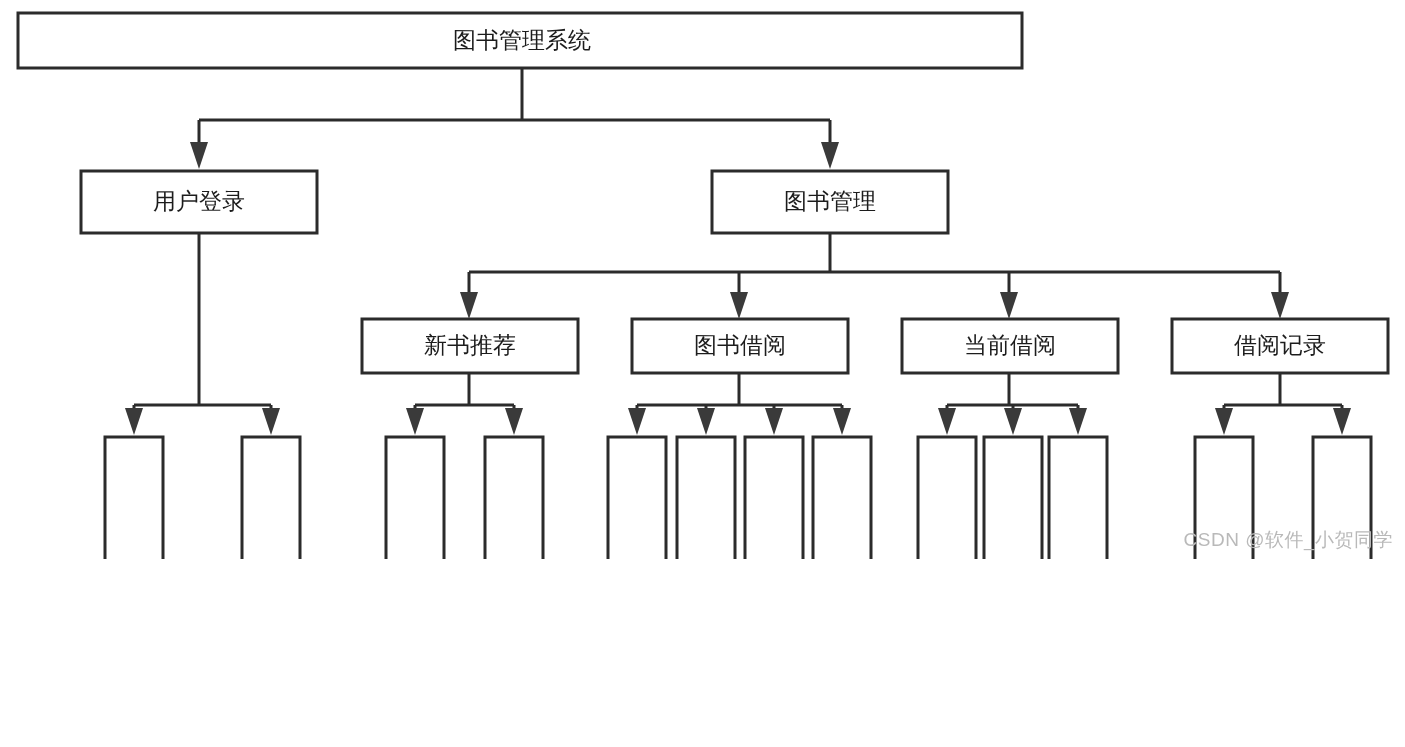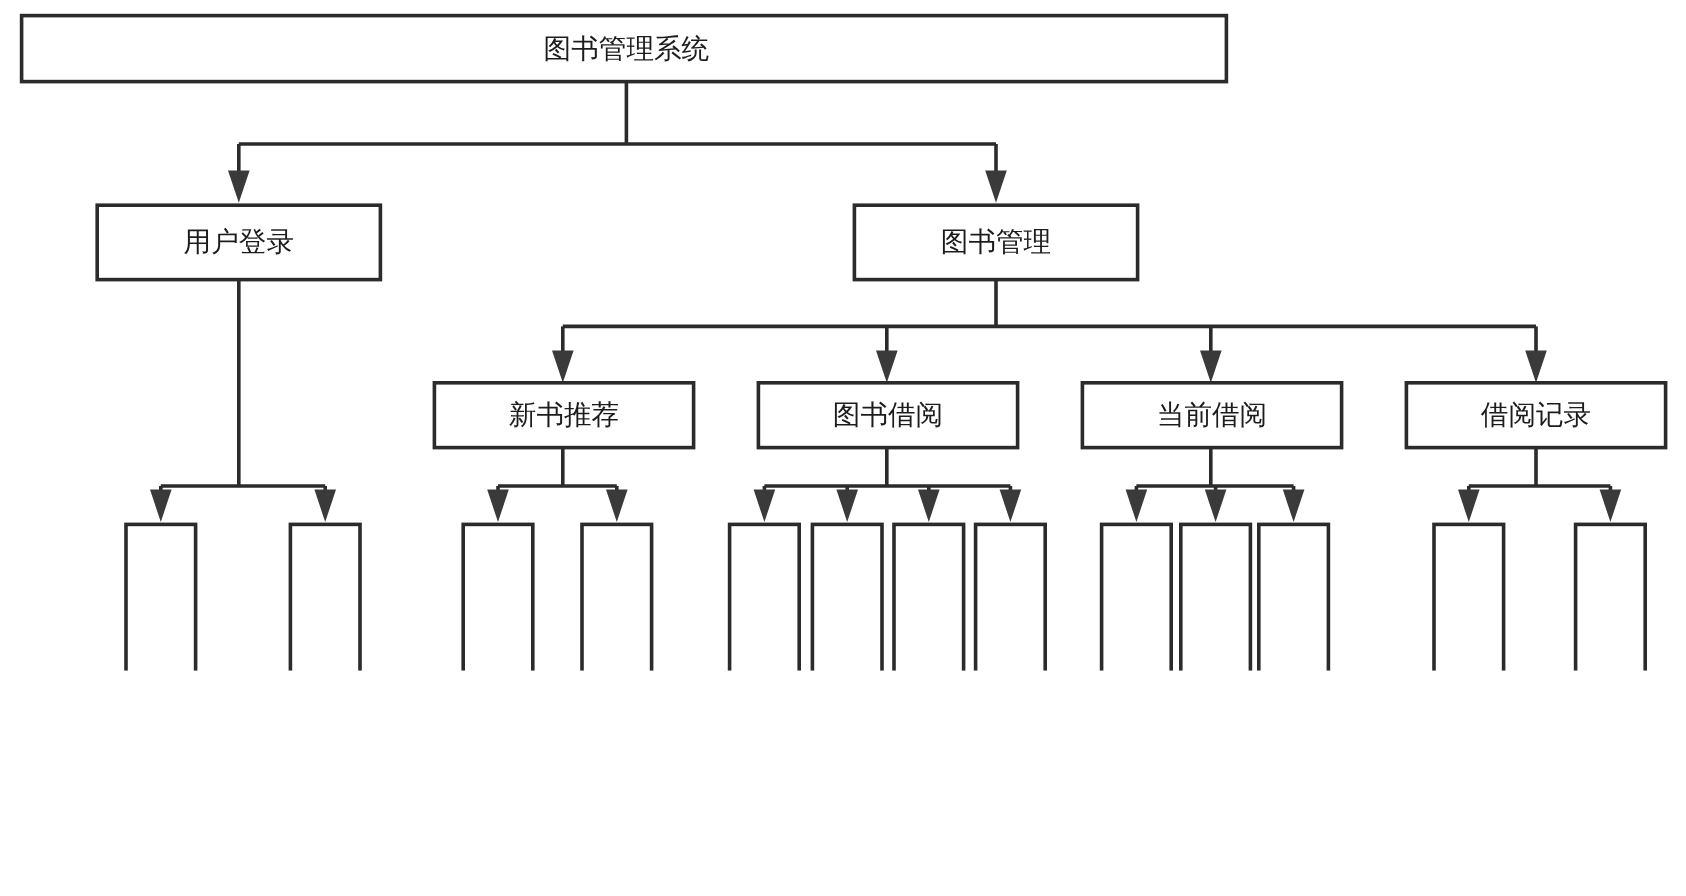--- a/index.html
+++ b/index.html
@@ -237,14 +237,15 @@
   <div class="node-label-v" style="left:608px; top:437px; width:58px; height:297px;">查询图书</div>
   <div class="node-label-v" style="left:677px; top:437px; width:58px; height:297px; align-items:flex-start;">新增图书（管理员）</div>
   <div class="node-label-v" style="left:745px; top:437px; width:58px; height:297px; align-items:flex-start;">编辑图书（管理员）</div>
   <div class="node-label-v" style="left:813px; top:437px; width:58px; height:297px;">借阅图书</div>
   <div class="node-label-v" style="left:918px; top:437px; width:58px; height:297px;">查询图书</div>
   <div class="node-label-v" style="left:984px; top:437px; width:58px; height:297px;">归还图书</div>
   <div class="node-label-v" style="left:1049px; top:437px; width:58px; height:297px; align-items:flex-start;">确认归还（管理员）</div>
   <div class="node-label-v" style="left:1195px; top:437px; width:58px; height:297px;">新增借阅记录</div>
   <div class="node-label-v" style="left:1313px; top:437px; width:58px; height:297px;">查询借阅记录</div>
 
+  <div class="watermark">CSDN @软件_小贺同学</div>
 
 </div>
 
 </body></html>

